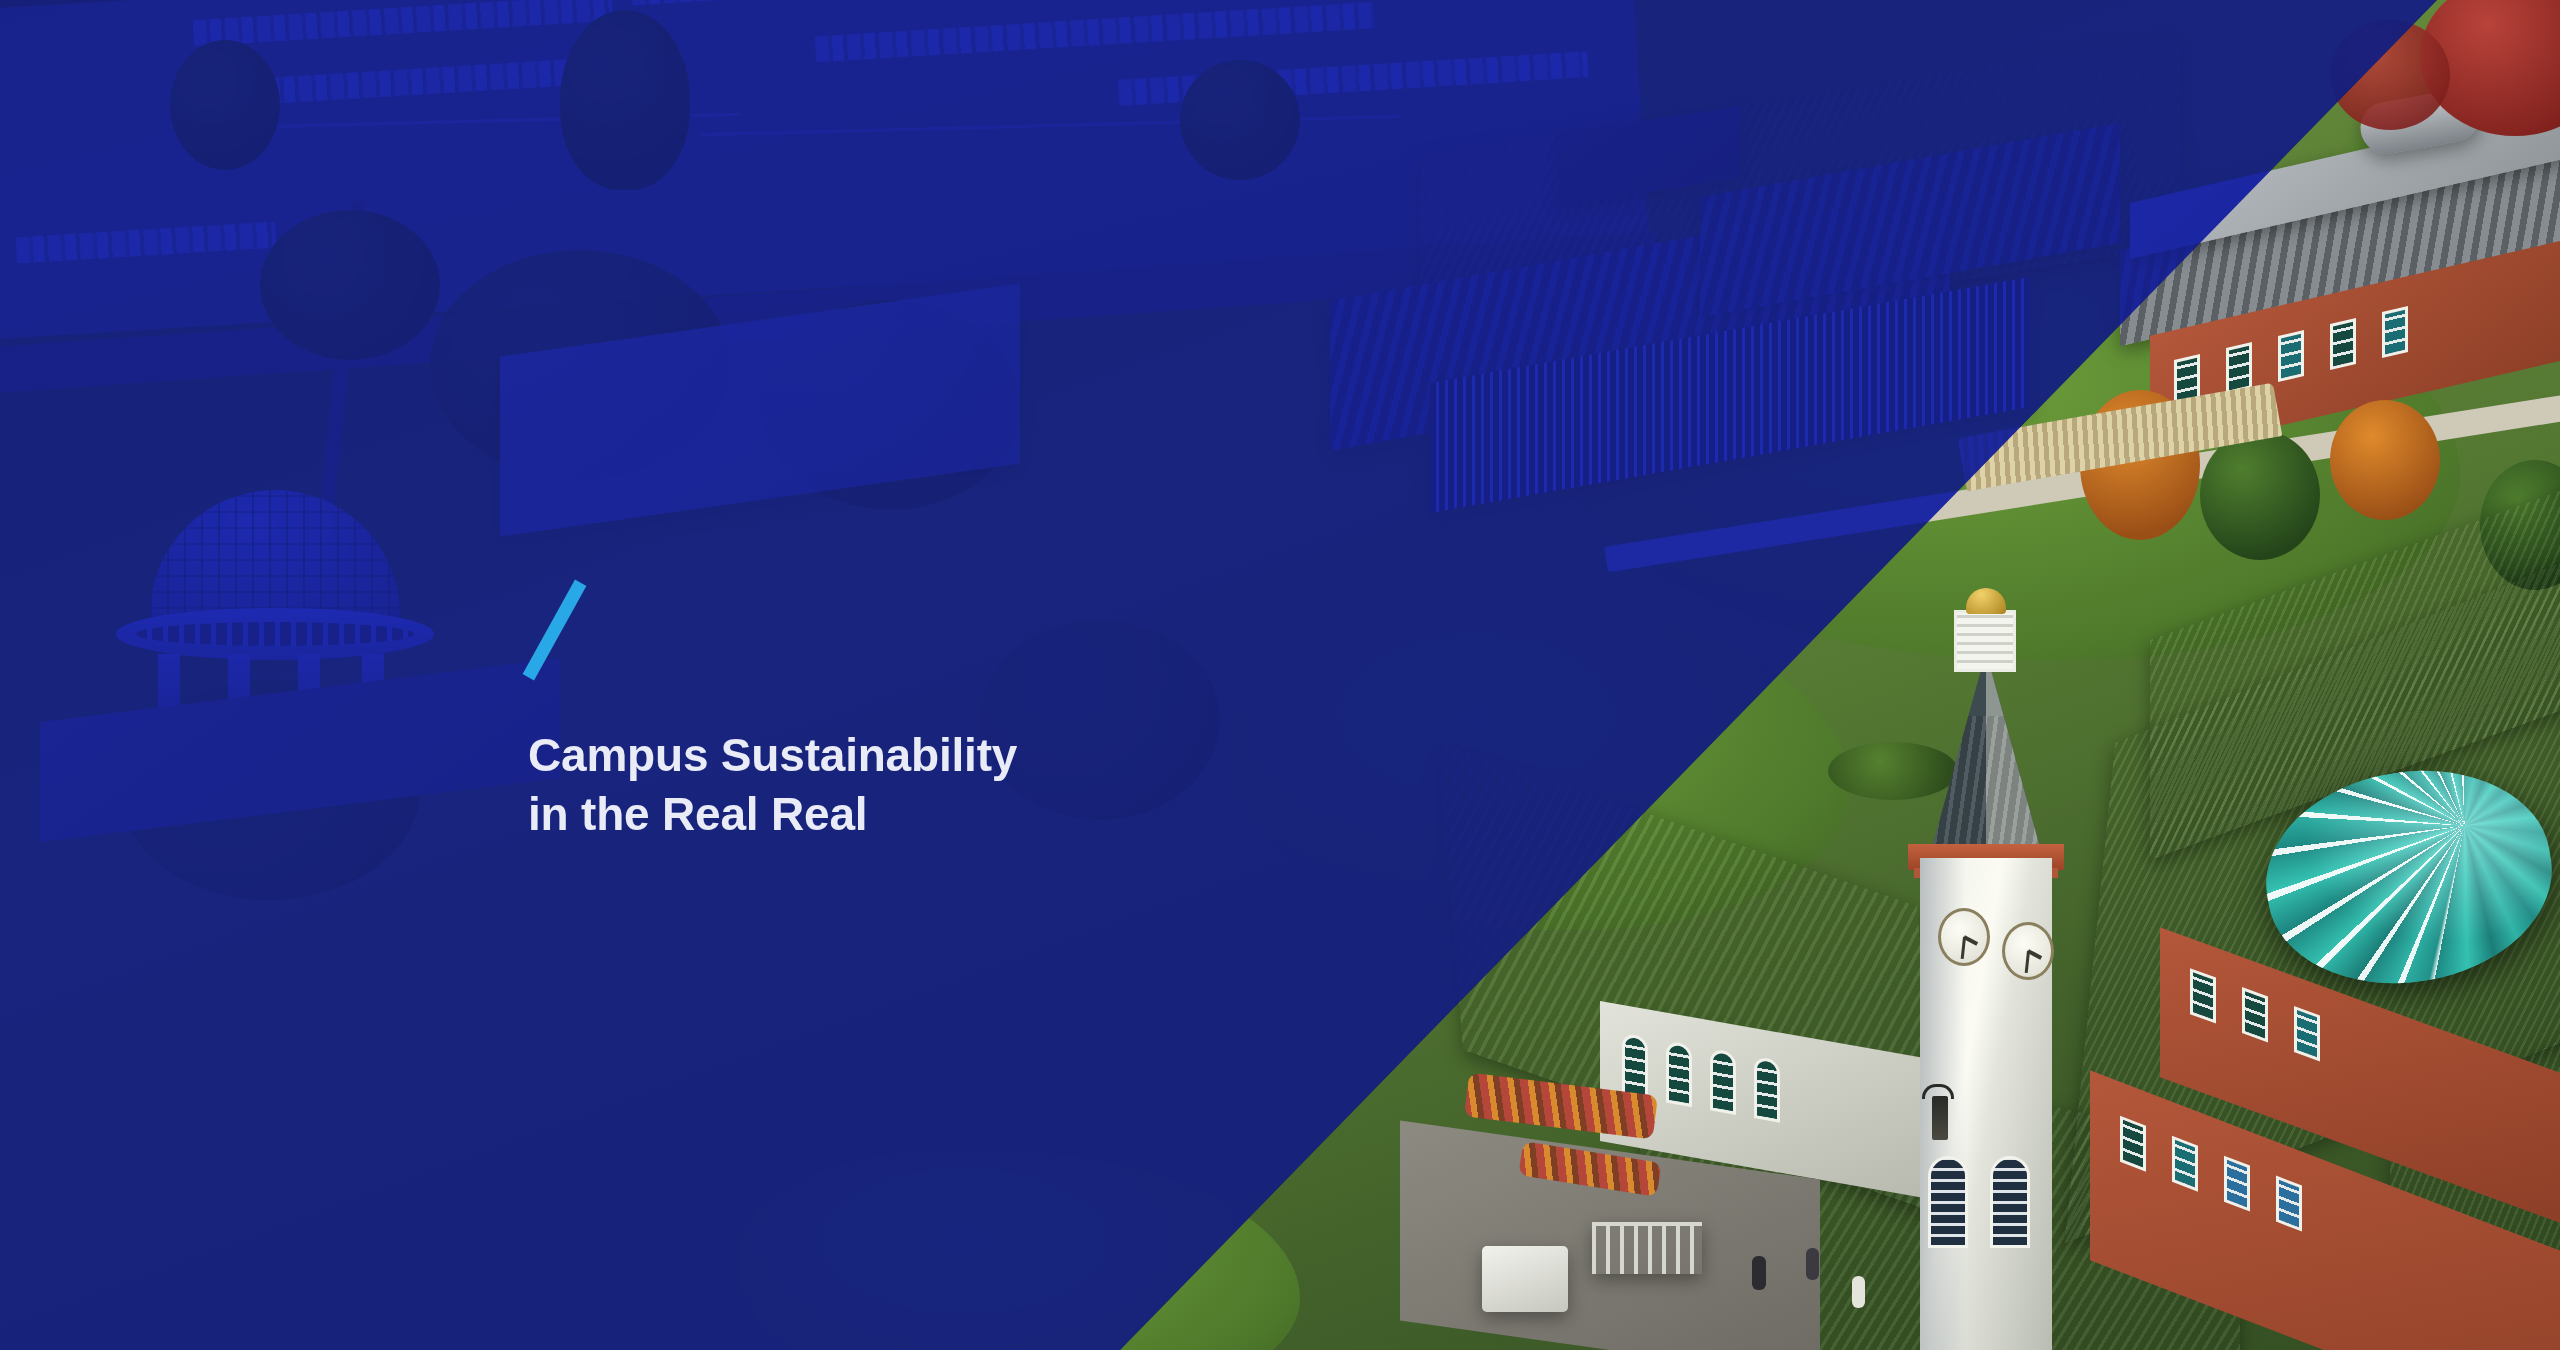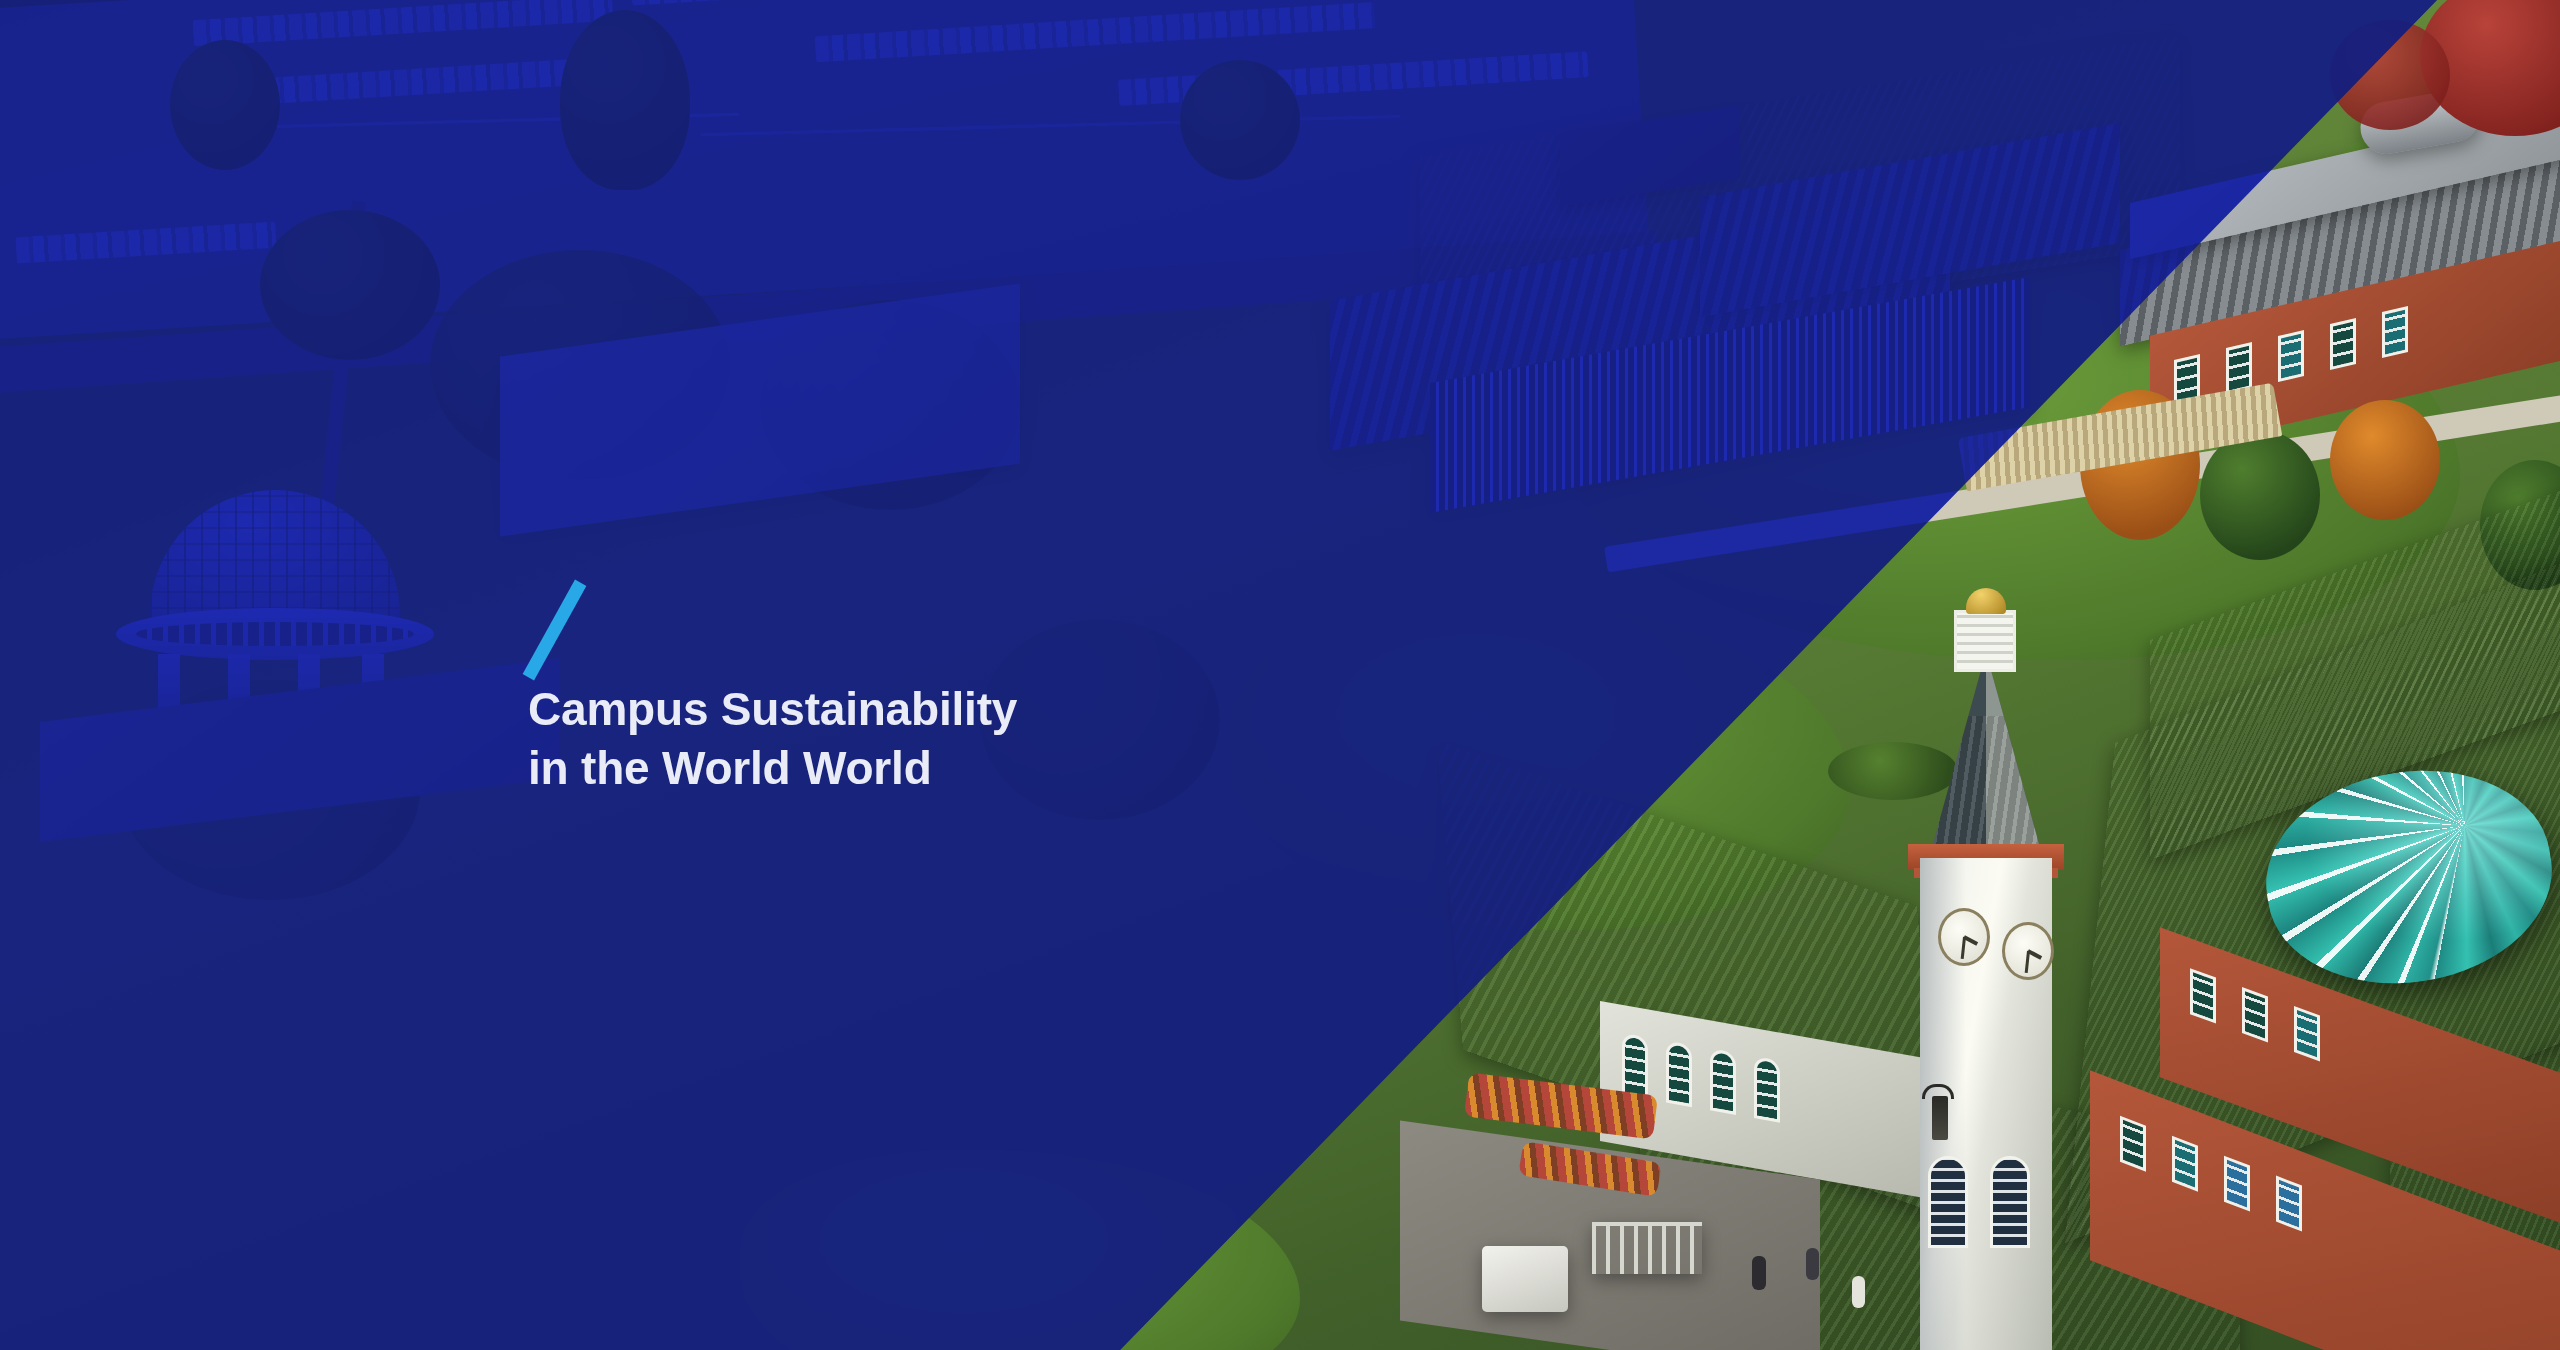--- a/index.html
+++ b/index.html
@@ -334,20 +334,21 @@
     transform-origin:center;
   }
   .title {
     font-size:108px;
     font-weight:700;
     color:#ffffff;
     letter-spacing:-1.5px;
     line-height:1;
   }
   .subtitle {
+    margin-top:46px;
     font-size:46px;
     font-weight:700;
     color:#e9ecf7;
     line-height:1.28;
     letter-spacing:-0.2px;
     max-width:640px;
   }
 </style>
 </head>
 <body>
@@ -506,17 +507,17 @@
   <div class="blue-overlay-2"></div>
 
   <div class="text-block">
     <div class="title-row">
       <span class="slash">
           <i></i>
         </span>
     </div>
     <div class="subtitle">
       <div>Campus Sustainability</div>
-      <div>in the World World</div>
+      <div>in the Real Real</div>
     </div>
   </div>
 
 </div>
 
 </body></html>

